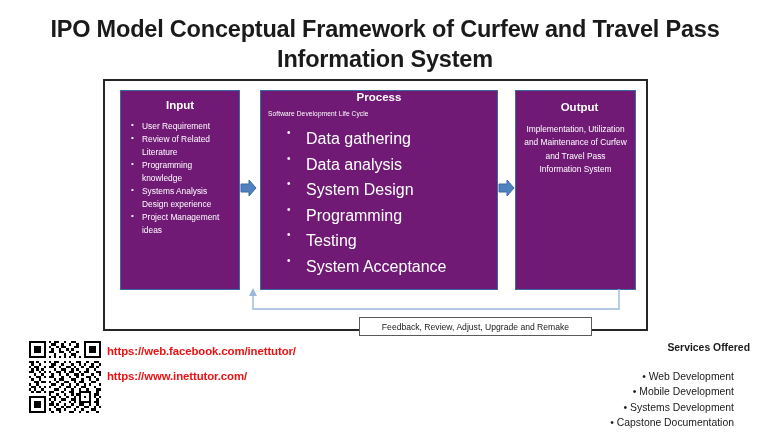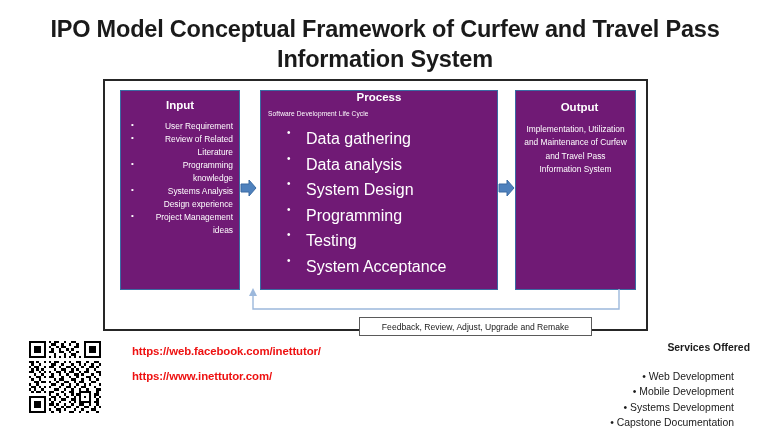--- a/index.html
+++ b/index.html
@@ -92,21 +92,20 @@
     list-style: none;
     margin: 9px 0 0 0;
     padding: 0 6px 0 10px;
     font-size: 8.4px;
     line-height: 1.52;
   }
   #input-list li {
     position: relative;
     padding-left: 11px;
     margin-bottom: 0.5px;
-    text-align: right;
   }
   #input-list li::before {
     content: "\2022";
     position: absolute;
     left: 0;
     top: -1px;
     font-size: 8px;
   }
 
   
@@ -184,21 +183,21 @@
     position: absolute;
     left: 29px;
     top: 341px;
     width: 72px;
     height: 72px;
   }
 
   
   #url-block {
     position: absolute;
-    left: 132px;
+    left: 107px;
     top: 345px;
     width: 300px;
   }
   .url-line {
     color: #EE1111;
     font-size: 11.4px;
     font-weight: bold;
     margin-bottom: 13px;
     letter-spacing: -0.1px;
   }

